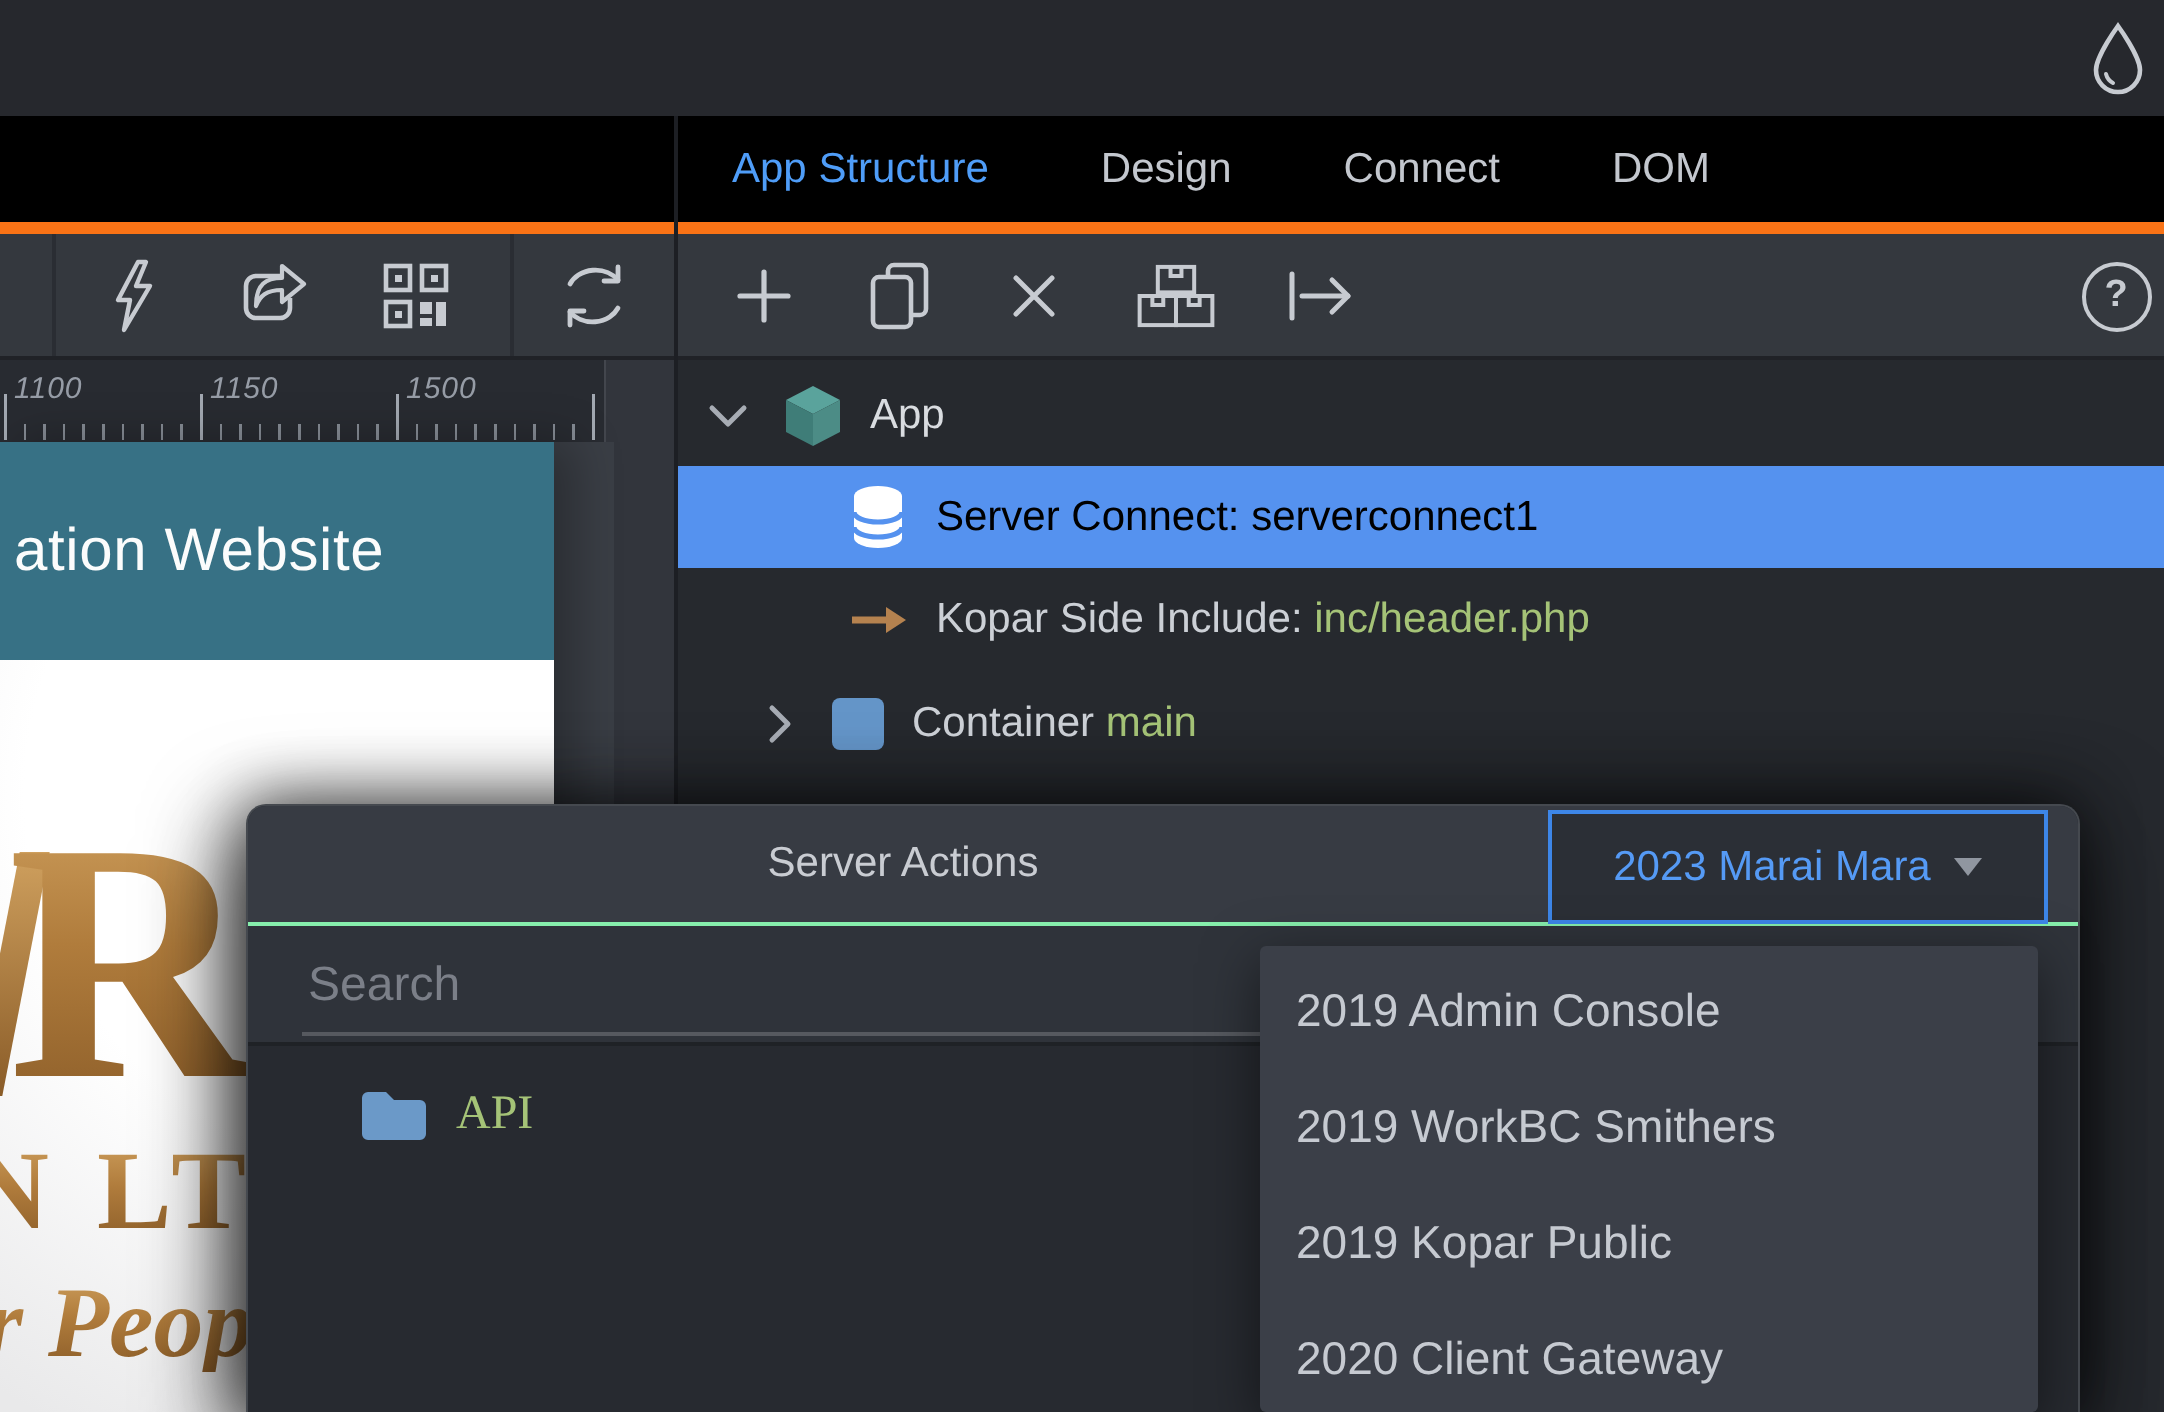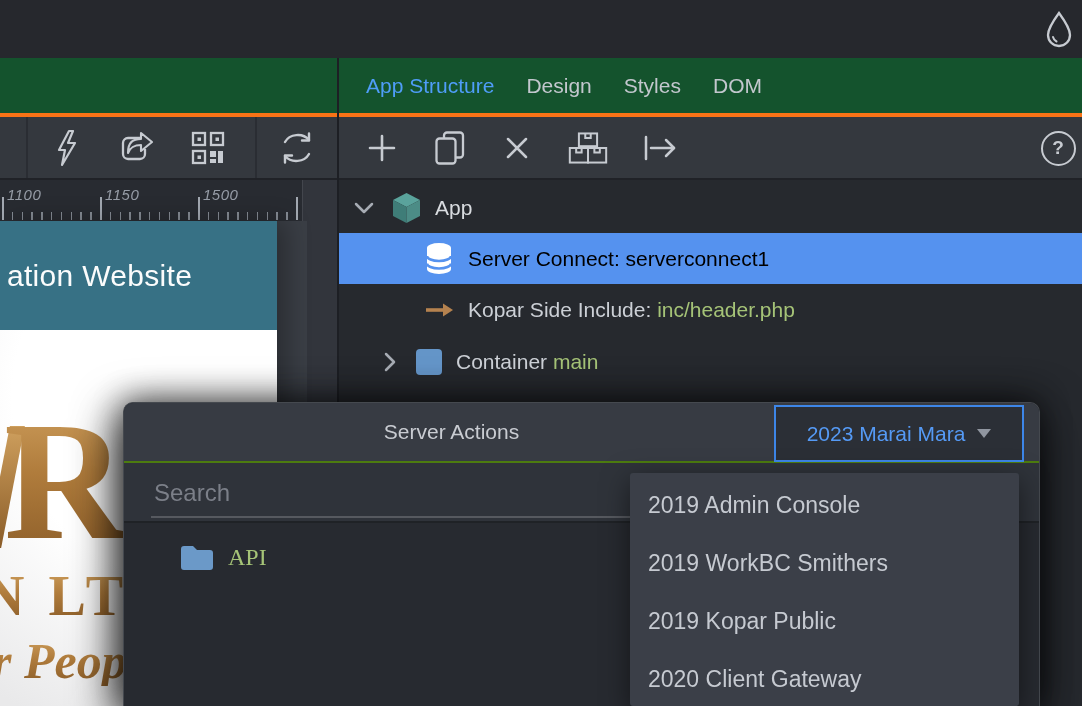--- a/index.html
+++ b/index.html
@@ -4,23 +4,23 @@
 <style>
   html,body{margin:0;padding:0;background:#111;}
   .screen{position:relative;width:1082px;height:706px;overflow:hidden;
     font-family:"Liberation Sans","DejaVu Sans",sans-serif;background:#26292e;}
 
   
   .topbar{position:absolute;left:0;top:0;width:1082px;height:58px;background:#26282d;}
   .drop-btn{position:absolute;left:1040px;top:7px;width:38px;height:44px;display:flex;align-items:center;justify-content:center;cursor:pointer;}
 
   
-  .tabrow{position:absolute;left:0;top:58px;width:1082px;height:59px;background:#14532d;
-    border-bottom:4px solid #f97316;box-sizing:border-box;display:flex;align-items:center;
-    padding-left:366px;gap:32px;}
+  .tabrow{position:absolute;left:0;top:58px;width:1082px;height:59px;background:#000000;
+    border-bottom:6px solid #f97316;box-sizing:border-box;display:flex;align-items:center;
+    padding-left:366px;gap:56px;}
   .tab{font-size:21px;color:#c3c7ce;cursor:pointer;white-space:nowrap;}
   .tab.active{color:#4f9df8;}
 
   
   .toolbar{position:absolute;left:0;top:117px;width:1082px;height:63px;background:#34383e;
     border-bottom:2px solid #202227;box-sizing:border-box;}
   .tbtn{position:absolute;top:10px;width:40px;height:42px;background:none;border:none;padding:0;
     display:flex;align-items:center;justify-content:center;cursor:pointer;}
   .tsep{position:absolute;top:0;width:2px;height:61px;background:#2a2d33;}
   .help-circle{width:31px;height:31px;border:2.4px solid #c7cbd1;border-radius:50%;
@@ -65,21 +65,21 @@
   .trow.selected .tlabel,.trow.selected .tval{color:#000000;}
   .tval{color:#a5c377;}
   .sq-icon{width:26px;height:26px;background:#6495c8;border-radius:4px;}
 
   
   .modal{position:absolute;left:123px;top:402px;width:917px;height:306px;z-index:10;
     border-radius:10px 10px 0 0;background:#272a30;box-sizing:border-box;
     border:1px solid #45494f;border-bottom:none;
     box-shadow:0 -4px 30px rgba(0,0,0,.45), 0 14px 50px rgba(0,0,0,.6), -10px 10px 40px rgba(0,0,0,.45);}
   .mhead{position:relative;height:60px;background:#373b43;border-radius:9px 9px 0 0;
-    border-bottom:2px solid #4d7c0f;box-sizing:border-box;}
+    border-bottom:2px solid #86efac;box-sizing:border-box;}
   .mtitle{position:absolute;left:0;top:0;width:655px;height:58px;line-height:58px;
     text-align:center;font-size:21px;color:#c9ccd2;}
   .projsel{position:absolute;left:650px;top:2px;width:250px;height:57px;box-sizing:border-box;
     background:#2b2f36;border:2px solid #3d86e8;display:flex;align-items:center;justify-content:center;
     gap:12px;cursor:pointer;padding:0;}
   .projsel span.val{color:#559af5;font-size:21px;white-space:nowrap;}
   .caret{width:0;height:0;border-left:7px solid transparent;border-right:7px solid transparent;border-top:9px solid #9096a0;}
   .msearch{position:relative;height:60px;background:#2f333a;border-bottom:2px solid #1f2226;box-sizing:border-box;}
   .msearch input{position:absolute;left:28px;top:10px;width:430px;height:38px;background:transparent;
     border:none;outline:none;font-size:24px;color:#aab0b8;font-family:"Liberation Sans",sans-serif;}
@@ -108,21 +108,21 @@
       <svg width="28" height="38" viewBox="0 0 28 38">
         <path d="M14 3 C14 3 3 18 3 25 a11 11 0 0 0 22 0 C25 18 14 3 14 3 Z" fill="none" stroke="#c7cbd1" stroke-width="2.3"></path>
         <path d="M8 27 a7 7 0 0 0 3.5 4.5" fill="none" stroke="#c7cbd1" stroke-width="2" stroke-linecap="round"></path>
       </svg>
     </div>
   </div>
 
   <div class="tabrow">
     <div class="tab active">App Structure</div>
     <div class="tab">Design</div>
-    <div class="tab">Styles</div>
+    <div class="tab">Connect</div>
     <div class="tab">DOM</div>
   </div>
 
   <div class="toolbar">
     <div class="tsep" style="left:26px"></div>
 
     <button class="tbtn" style="left:47px">
       <svg width="26" height="38" viewBox="0 0 26 38">
         <path d="M15 2 L5 21 h6 L8 36 L21 14 h-7 L19 2 Z" fill="none" stroke="#c7cbd1" stroke-width="2.2" stroke-linejoin="round"></path>
       </svg>

